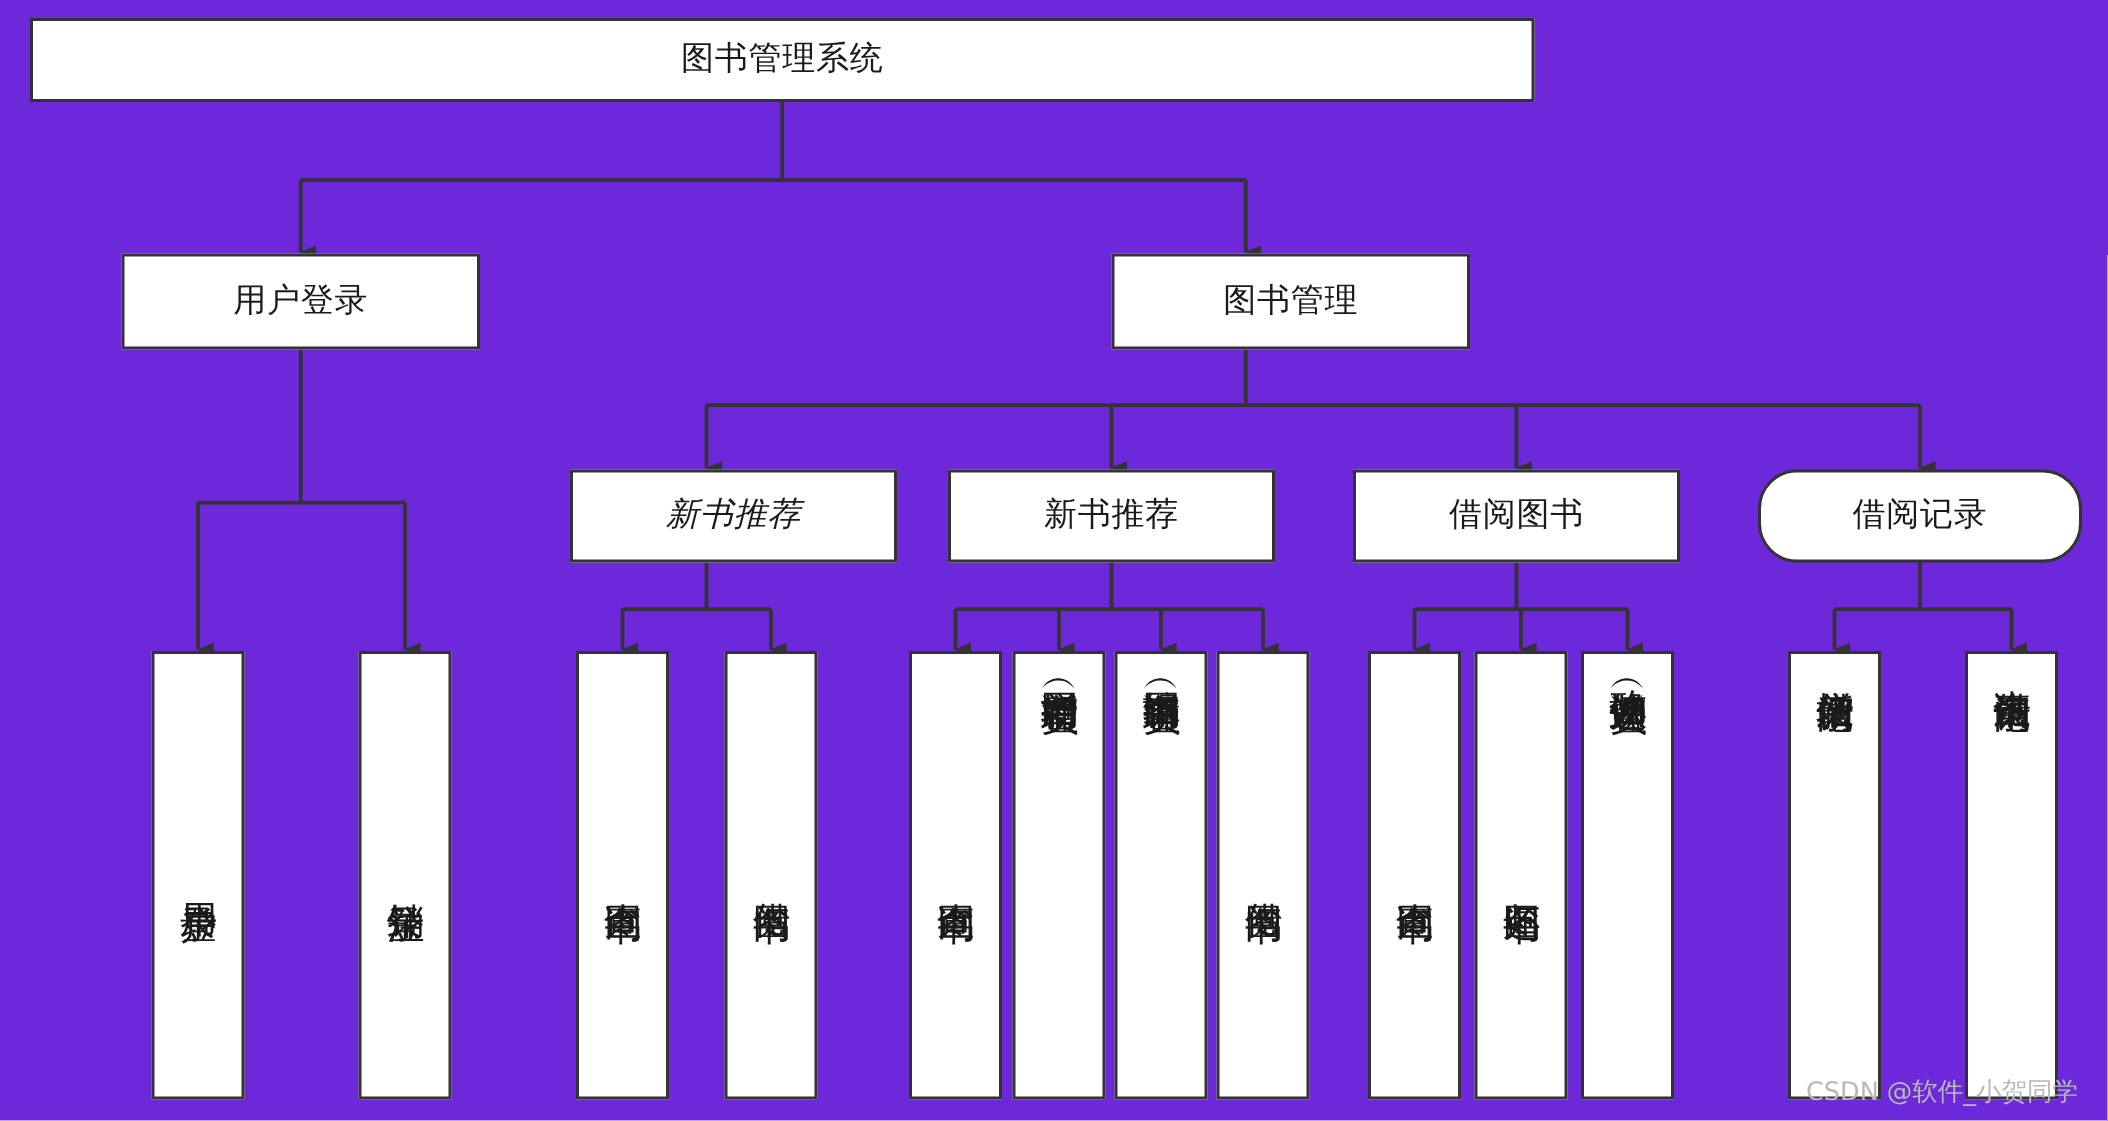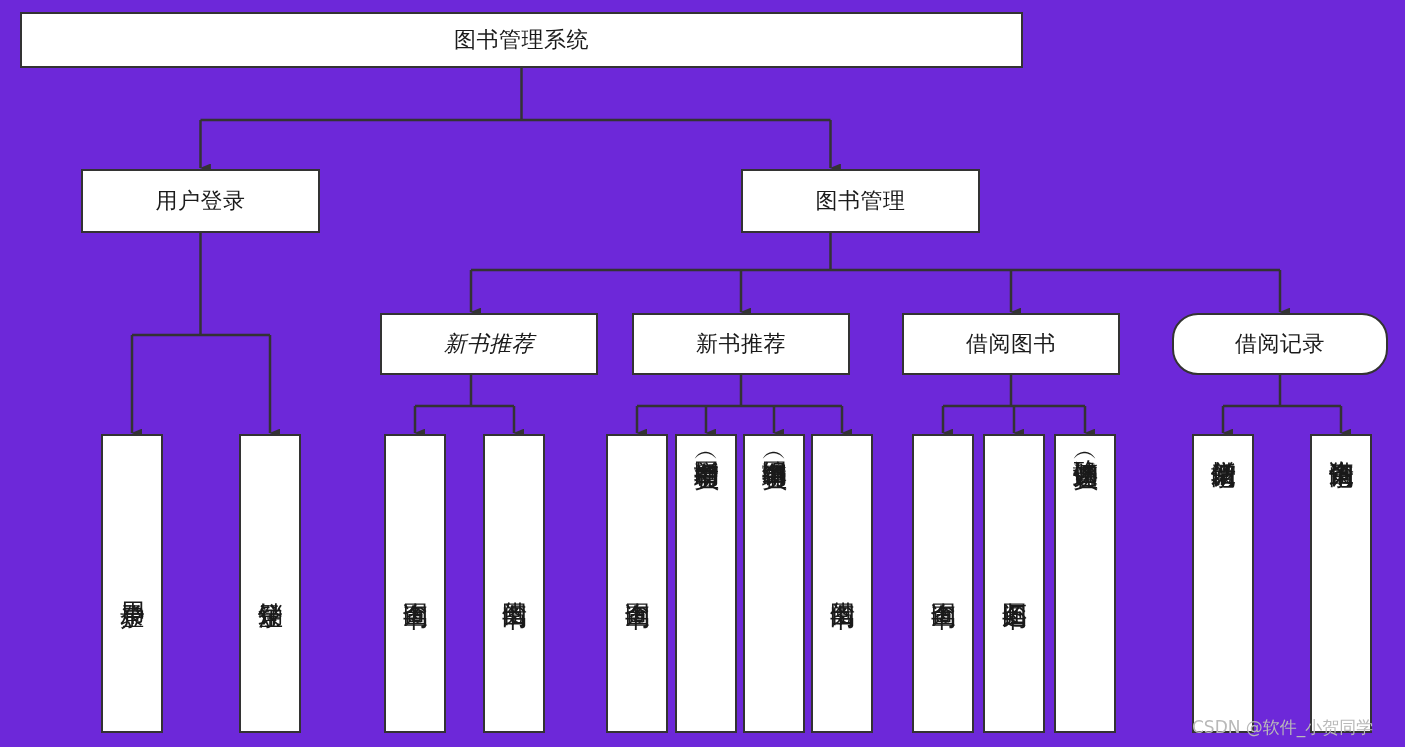--- a/index.html
+++ b/index.html
@@ -69,20 +69,21 @@
     align-items: center;
     padding-top: 0;
   }
   .watermark {
     position: absolute;
     color: #b9b9b9;
     font-size: 17px;
     white-space: nowrap;
     z-index: 3;
     font-family: "DejaVu Sans", "Liberation Sans", sans-serif;
+    margin-left: 12px;
   }
 </style>
 </head>
 <body>
 
 <div id="canvas">
   <svg id="edges" viewBox="0 0 1405 747" width="1405" height="747" xmlns="http://www.w3.org/2000/svg">
     <defs>
       <marker id="arrowhead" markerWidth="9" markerHeight="11" refX="4.5" refY="10.4" orient="auto" markerUnits="userSpaceOnUse">
         <polygon points="0,0 9,0 4.5,11" fill="#333333"></polygon>

